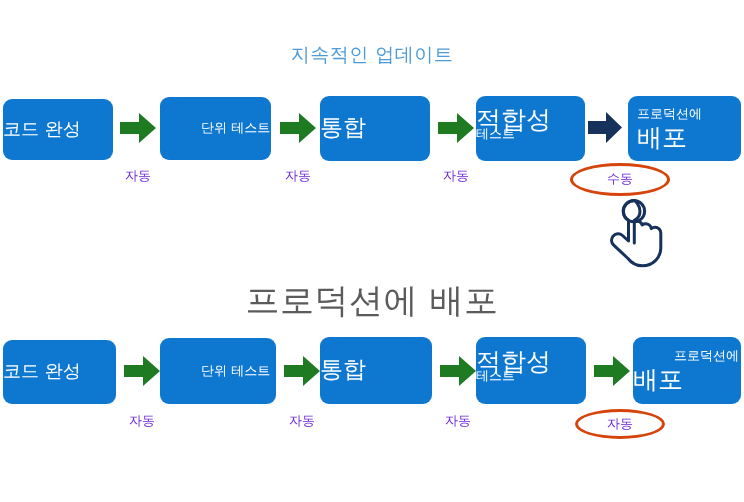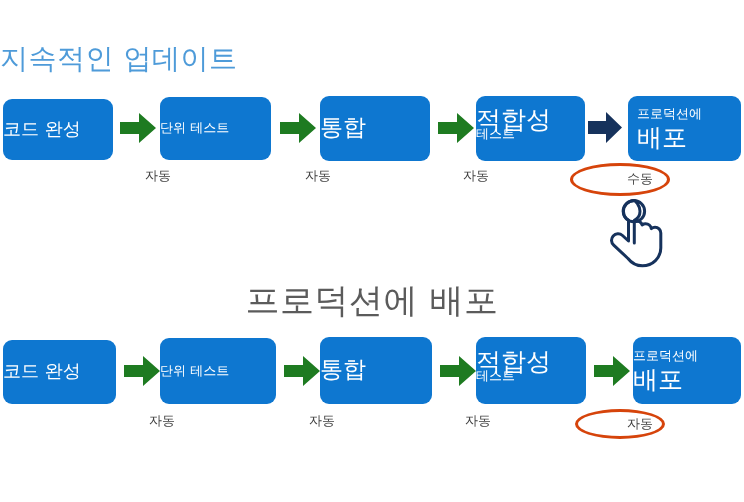--- a/index.html
+++ b/index.html
@@ -24,22 +24,22 @@
 
   
   .diagram-title {
     position: absolute;
     white-space: nowrap;
     line-height: 1;
   }
   .title-top {
     left: 0; right: 0;
     top: 45px;
-    text-align: left;
-    font-size: 28px;
+    text-align: center;
+    font-size: 19px;
     color: #4E9BD9;
     letter-spacing: 0.5px;
   }
   .title-bottom {
     left: 0; right: 0;
     top: 283px;
     text-align: center;
     font-size: 34px;
     color: #5B5B5B;
     letter-spacing: 0.5px;
@@ -55,21 +55,21 @@
   }
   .pbox .ptext {
     position: absolute;
     left: 0;
     right: 0;
     text-align: left;
     color: #ffffff;
     line-height: 1.06;
     white-space: nowrap;
   }
-  .ptext.small   { font-size: 13px; }
+  .ptext.small   { font-size: 13px; padding-left: 41px; }
   .ptext.medium  { font-size: 18px; }
   .ptext.large   { font-size: 23px; }
   .ptext.xlarge  { font-size: 25px; }
 
   
   .ptext.sub-overlap {
     font-size: 13px;
   }
 
   
@@ -84,23 +84,23 @@
   
   .arrow {
     position: absolute;
   }
   .arrow svg { display: block; }
 
   
   .slabel {
     position: absolute;
     font-size: 13px;
-    color: #404040;
+    color: #6d28d9;
     white-space: nowrap;
-    text-align: right;
+    text-align: center;
     line-height: 1;
   }
 
   
   .ellipse {
     position: absolute;
     border: 3px solid #D6440B;
     border-radius: 50%;
     box-sizing: border-box;
     background: transparent;

